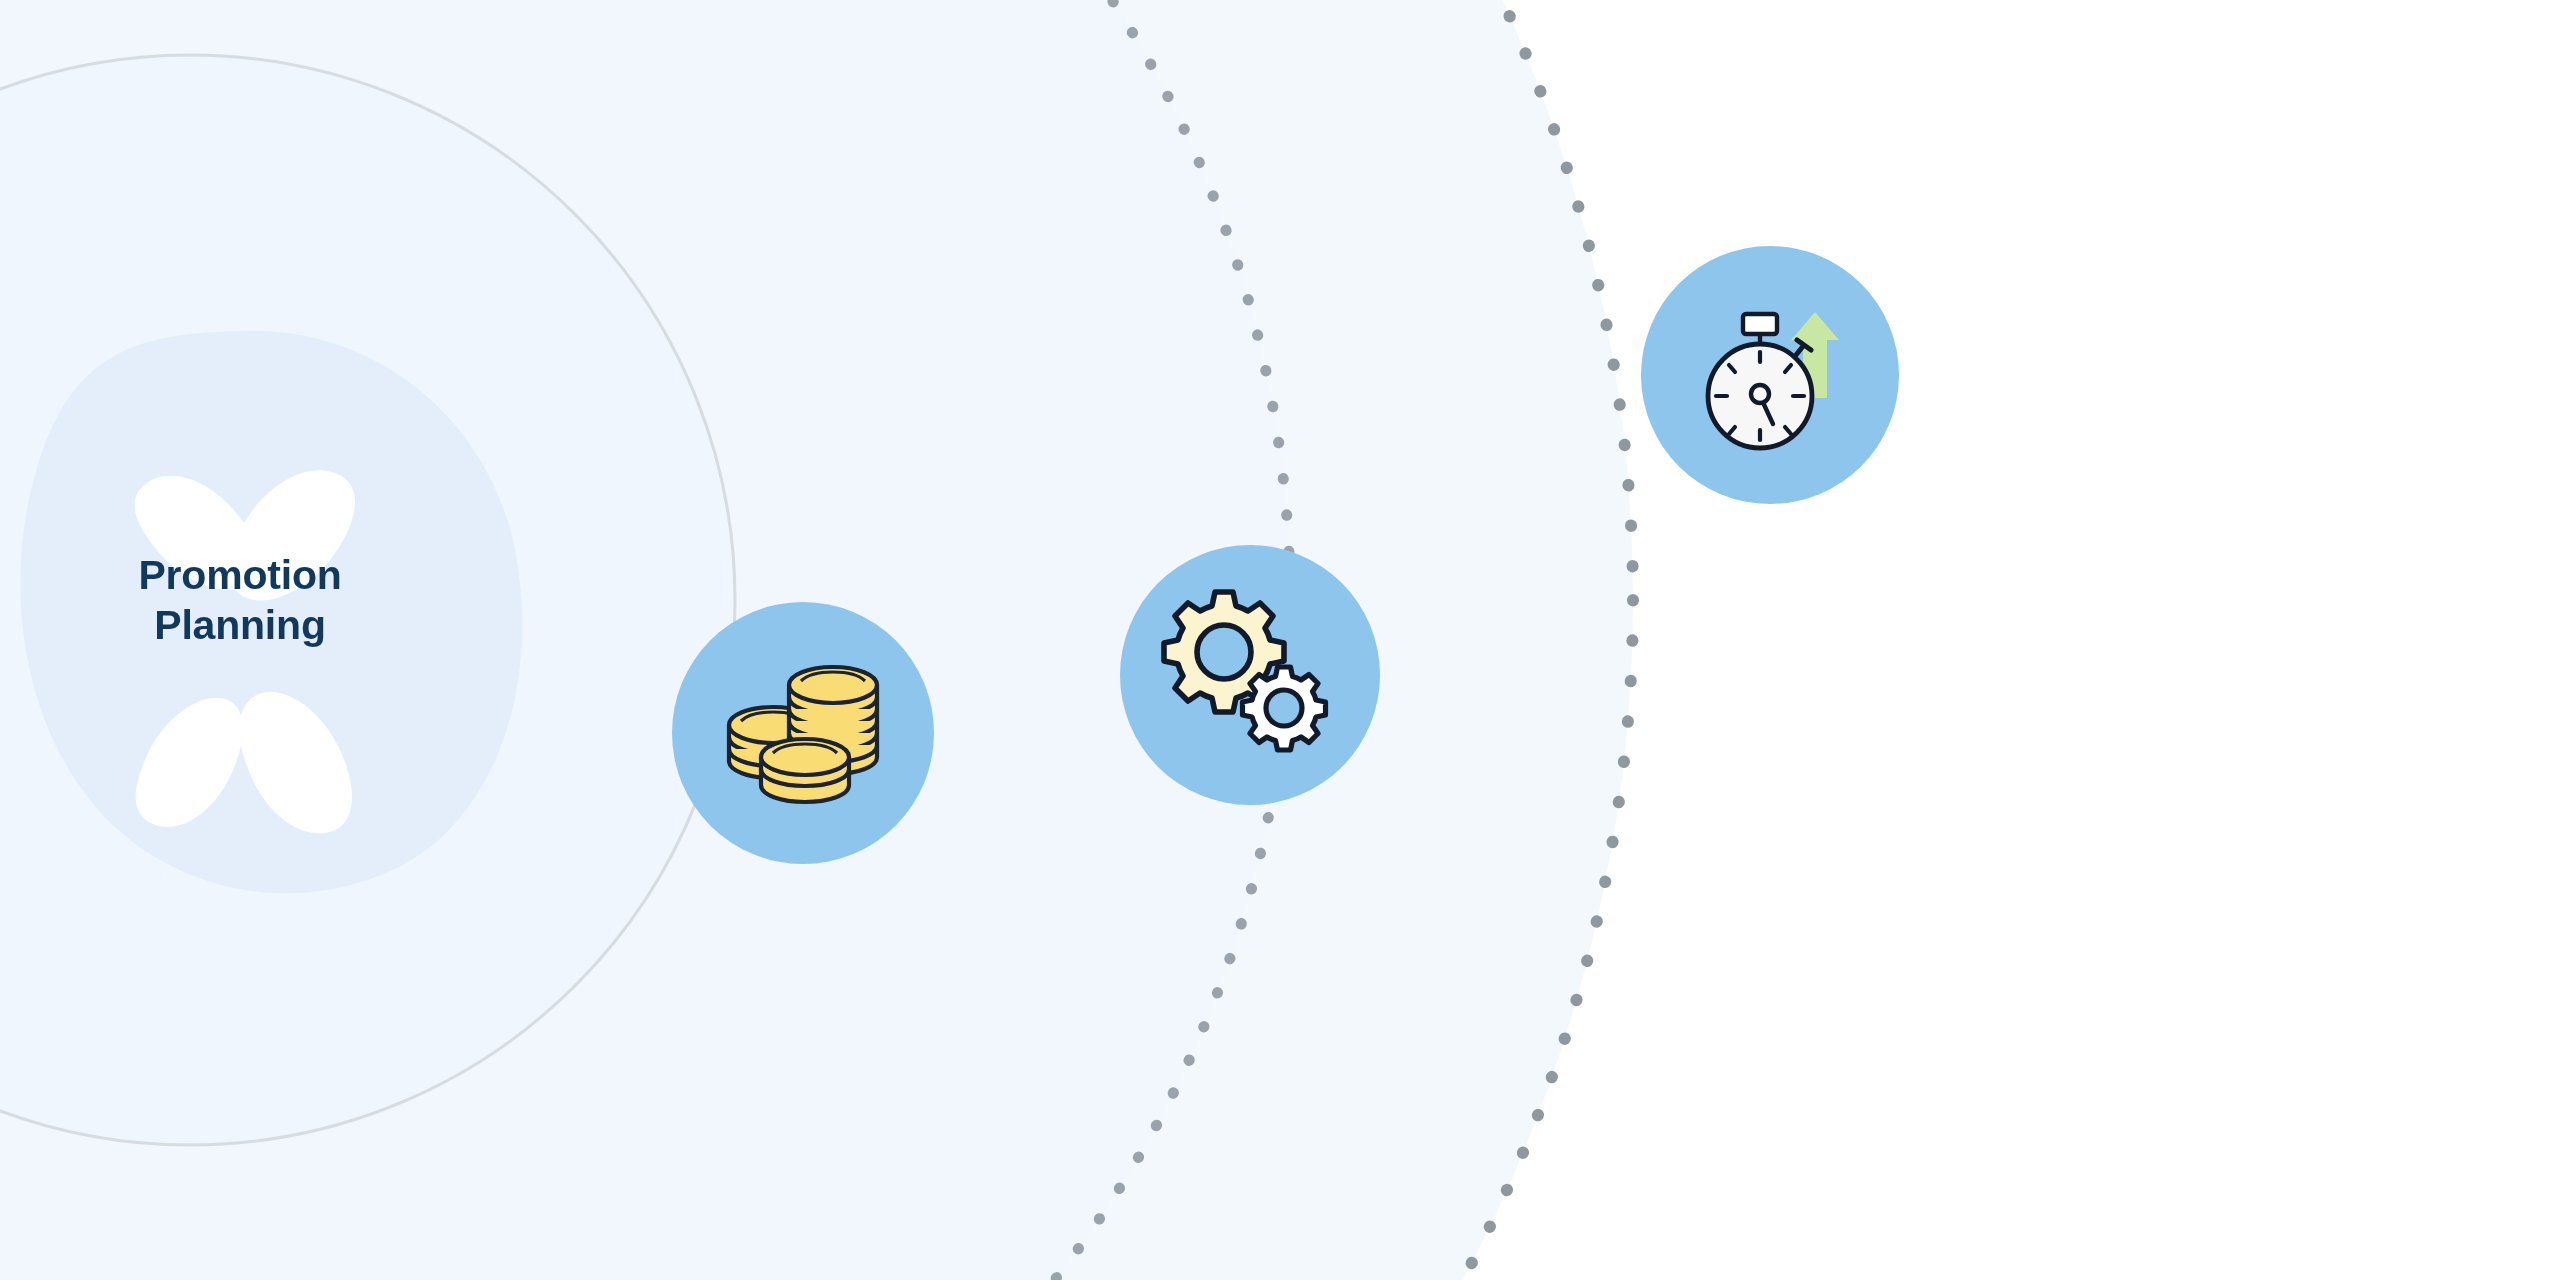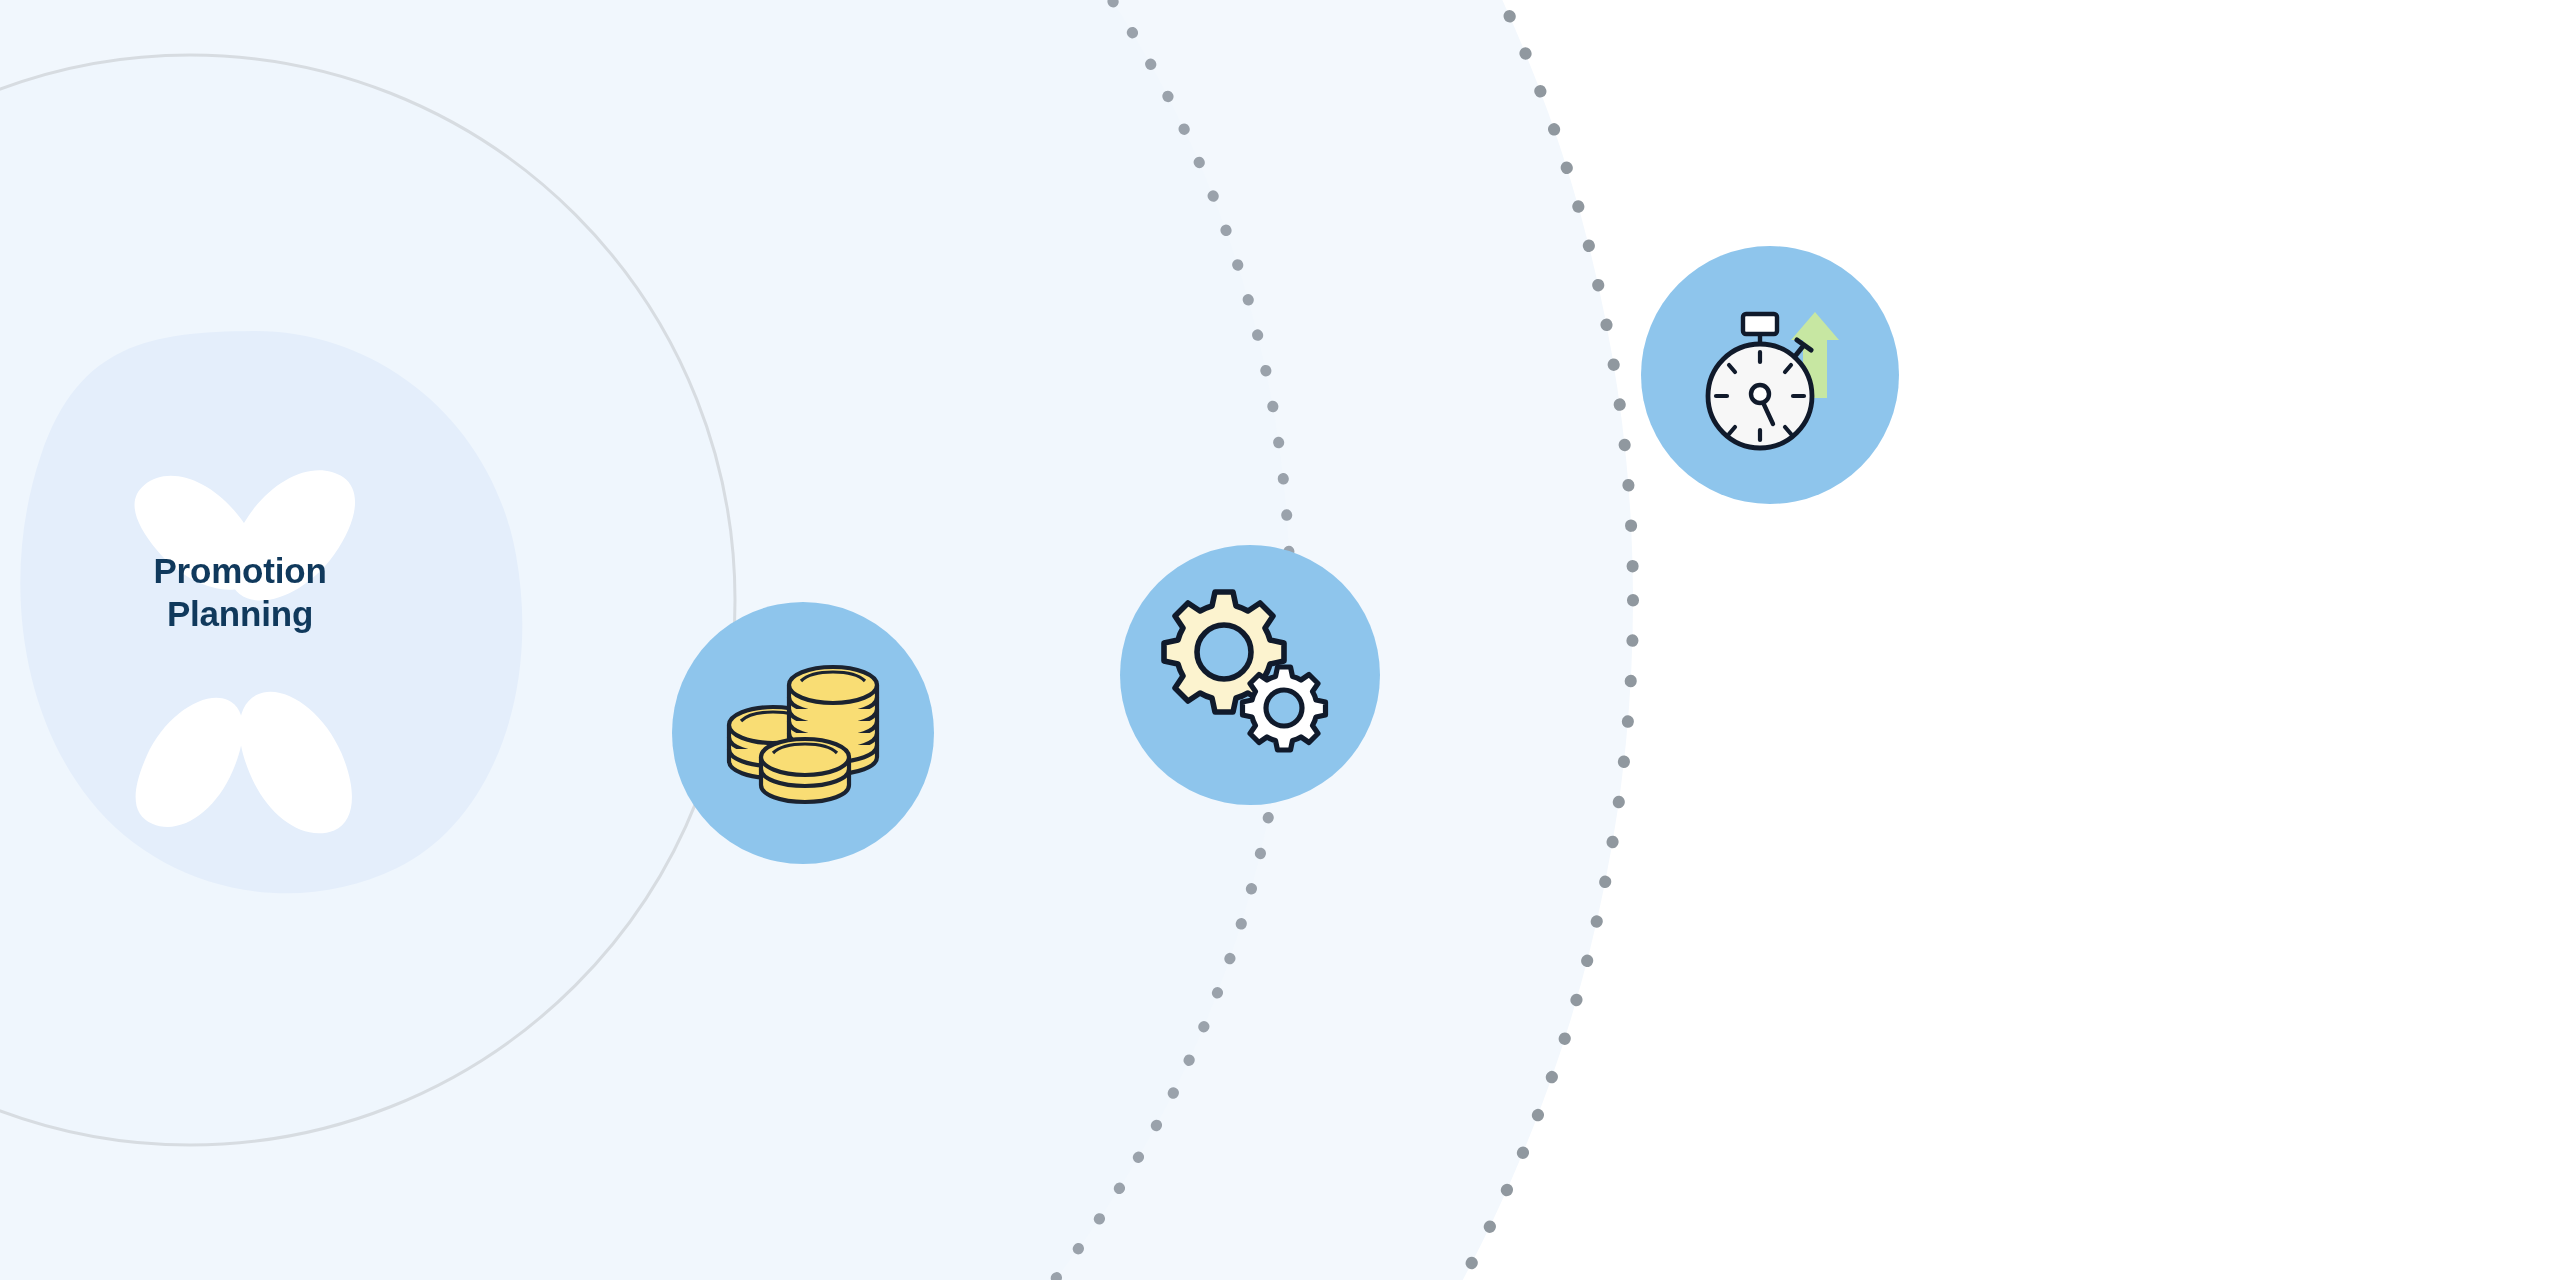--- a/index.html
+++ b/index.html
@@ -18,21 +18,21 @@
   .badge {
     position:absolute; border-radius:50%;
     display:flex; align-items:center; justify-content:center;
   }
   .badge svg { display:block; overflow:visible; }
   #center-label {
     position:absolute;
     left:110px; top:550px; width:260px;
     text-align:center;
     font-weight:700;
-    font-size:35px;
+    font-size:41px;
     line-height:1.22;
     letter-spacing:-0.2px;
     color:#10395c;
     white-space:pre-line;
   }
 </style>
 </head>
 <body>
 
 <div id="stage">

